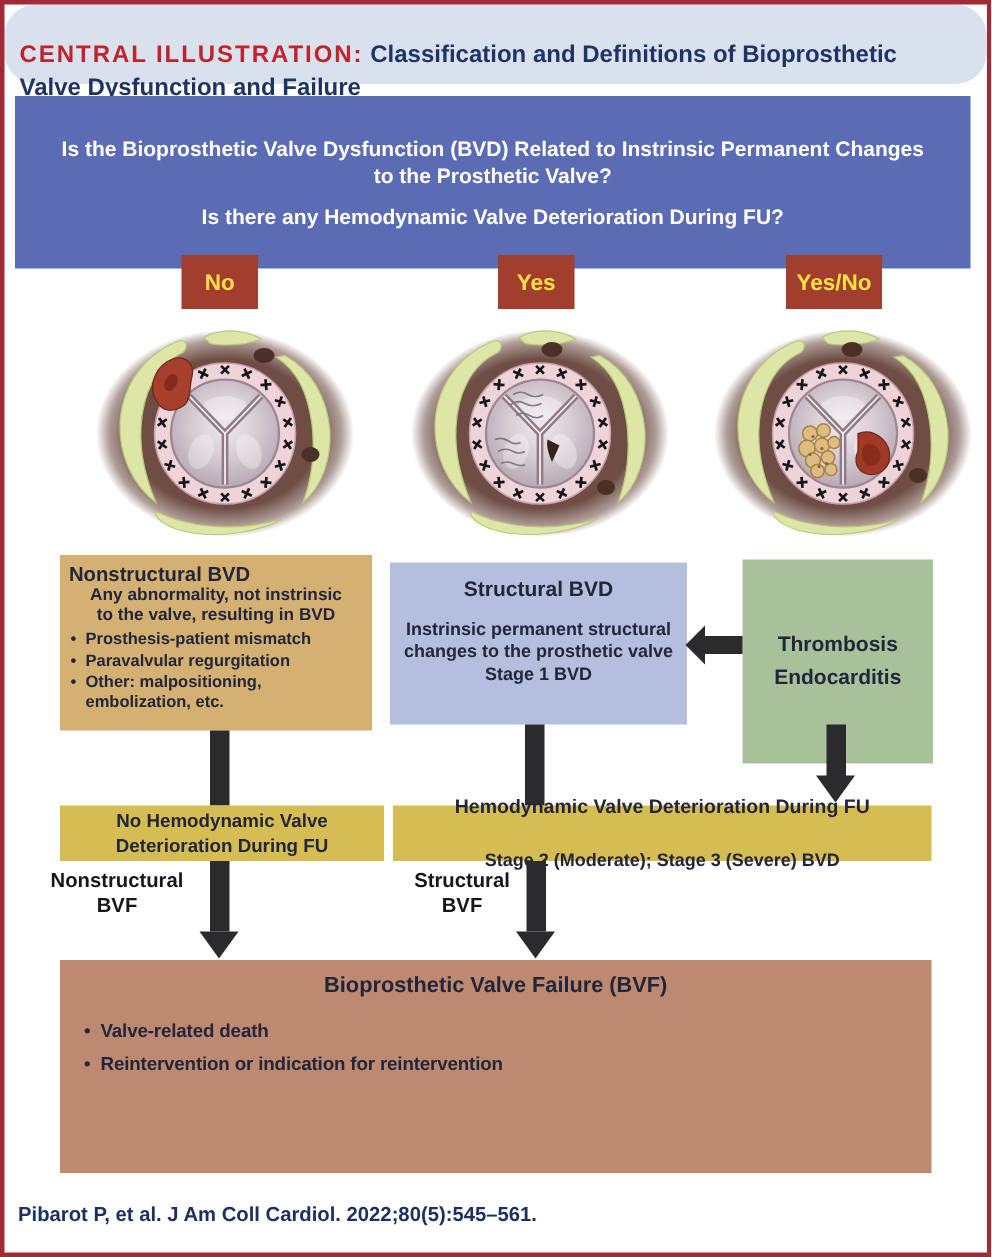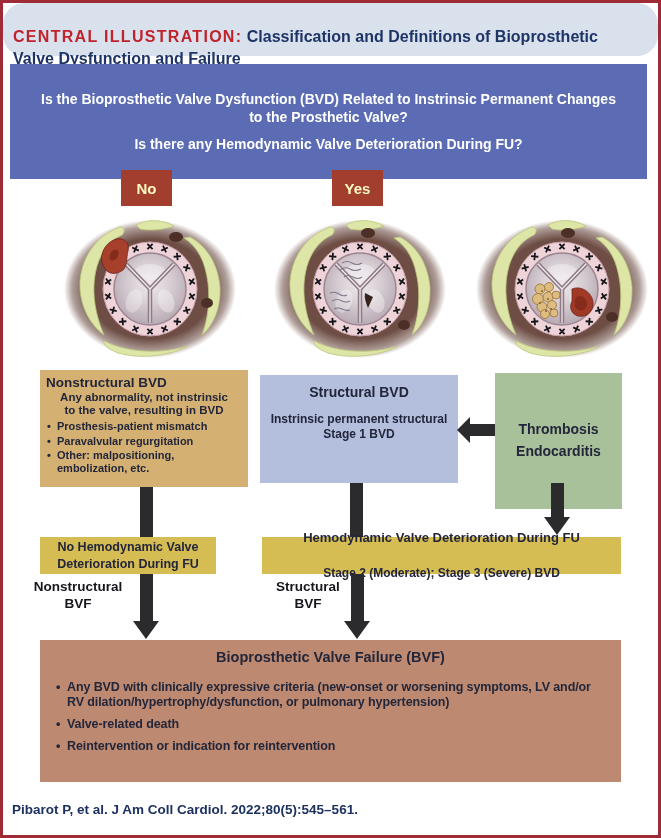--- a/index.html
+++ b/index.html
@@ -14,21 +14,21 @@
   .header-band{left:3px;top:3px;width:655px;height:53px;background:#d9e1ed;
     padding:23px 10px 0 10px;font-weight:700;font-size:16px;line-height:1.35;color:#1e3466;border-radius:21px;}
   .accent-red{color:#c0232c;letter-spacing:1.3px;}
 
   
   .question-box{left:10px;top:64px;width:637px;height:115px;background:#5b6cb4;color:#ffffff;
     font-weight:700;font-size:14px;line-height:1.3;text-align:center;
     display:flex;flex-direction:column;justify-content:center;gap:9px;padding:0 26px;}
 
   
-  .decision{top:170px;height:36px;background:#a23e2d;color:#fef9c3;font-weight:700;font-size:15px;
+  .decision{top:170px;height:36px;background:#a23e2d;color:#fde047;font-weight:700;font-size:15px;
     display:flex;align-items:center;justify-content:center;}
   .decision.no{left:121px;width:51px;}
   .decision.yes{left:332px;width:51px;}
   .decision.yesno{left:524px;width:64px;}
 
   
   .valve{top:218px;width:180px;height:142px;}
   .valve.v1{left:60px;} .valve.v2{left:270px;} .valve.v3{left:472px;}
 
   
@@ -57,21 +57,21 @@
   .head-down{width:0;height:0;border-left:13.5px solid transparent;border-right:13.5px solid transparent;
     border-top:18px solid #2b2b2d;}
   .head-right-col{left:544px;top:517px;}
   .harrow-bar{left:470px;top:424px;width:25px;height:12px;}
   .head-left{left:457px;top:417px;width:0;height:0;border-top:13px solid transparent;
     border-bottom:13px solid transparent;border-right:13px solid #2b2b2d;}
 
   
   .hvd{top:537px;height:37px;background:#d5bc53;color:#23263a;font-weight:700;text-align:center;
     display:flex;flex-direction:column;justify-content:center;}
-  .hvd-left{left:40px;width:176px;font-size:12.5px;line-height:1.3;}
+  .hvd-left{left:40px;width:216px;font-size:12.5px;line-height:1.3;}
   .hvd-right{left:262px;width:359px;}
   .hvd-right .l1{font-size:13px;line-height:1.25;}
   .hvd-right .l2{font-size:12px;line-height:1.25;margin-top:20px;}
 
   
   .bvf-label{top:579px;color:#16171c;font-weight:700;font-size:13.5px;line-height:1.25;text-align:center;}
   .bvf-left{left:18px;width:120px;}
   .bvf-right{left:258px;width:100px;}
   .bar-down-l{left:140px;top:574px;width:13px;height:47px;}
   .bar-down-r{left:351px;top:574px;width:13px;height:47px;}
@@ -100,20 +100,21 @@
     <span>Valve Dysfunction and Failure</span>
   </div>
 
   <div class="abs question-box">
     <div>Is the Bioprosthetic Valve Dysfunction (BVD) Related to Instrinsic Permanent Changes to the Prosthetic Valve?</div>
     <div>Is there any Hemodynamic Valve Deterioration During FU?</div>
   </div>
 
   <div class="abs decision no">No</div>
   <div class="abs decision yes">Yes</div>
+  <div class="abs decision yesno">Yes/No</div>
 
   <svg class="abs valve v1" viewBox="-90 -71 180 142">
     <defs>
       <radialGradient id="vbg" cx="50%" cy="50%" r="50%">
         <stop offset="0%" stop-color="#6d4d44"></stop>
           <stop offset="72%" stop-color="#6d4d44"></stop>
         <stop offset="90%" stop-color="#6d4d44" stop-opacity="0.55"></stop>
           <stop offset="100%" stop-color="#6d4d44" stop-opacity="0"></stop>
       </radialGradient>
       <radialGradient id="vleaf" cx="50%" cy="42%" r="62%">
@@ -221,20 +222,21 @@
     <ul>
       <li>Prosthesis-patient mismatch</li>
       <li>Paravalvular regurgitation</li>
       <li>Other: malpositioning, embolization, etc.</li>
     </ul>
   </div>
 
   <div class="abs blue-box box-text">
     <div class="bx-title">Structural BVD</div>
     <div class="bx-line">Instrinsic permanent structural</div>
+    <div class="bx-line">changes to the prosthetic valve</div>
     <div class="bx-line">Stage 1 BVD</div>
   </div>
 
   <div class="abs green-box box-text">
     <div>Thrombosis</div>
     <div>Endocarditis</div>
   </div>
 
   <div class="abs bar bar-left"></div>
   <div class="abs bar bar-mid"></div>
@@ -261,20 +263,19 @@
     <div>BVF</div>
   </div>
   <div class="abs bar bar-down-l"></div>
   <div class="abs head-down head-down-l"></div>
   <div class="abs bar bar-down-r"></div>
   <div class="abs head-down head-down-r"></div>
 
   <div class="abs failure-box">
     <div class="bx-title">Bioprosthetic Valve Failure (BVF)</div>
     <ul>
-      <li>Any BVD with clinically expressive criteria (new-onset or worsening symptoms, LV and/or RV dilation/hypertrophy/dysfunction, or pulmonary hypertension)</li>
       <li>Valve-related death</li>
       <li>Reintervention or indication for reintervention</li>
     </ul>
   </div>
 
   <div class="abs footer-cite">Pibarot P, et al. J Am Coll Cardiol. 2022;80(5):545–561.</div>
 </div>
 
 </body></html>

